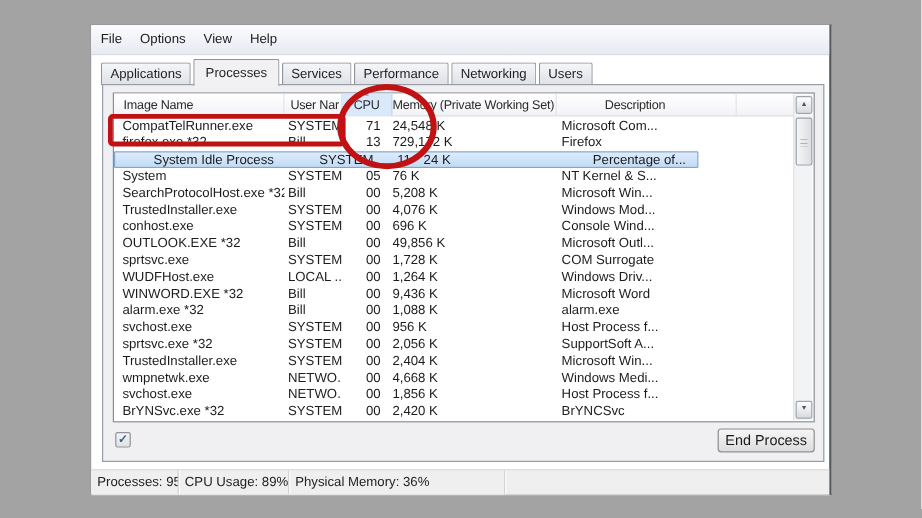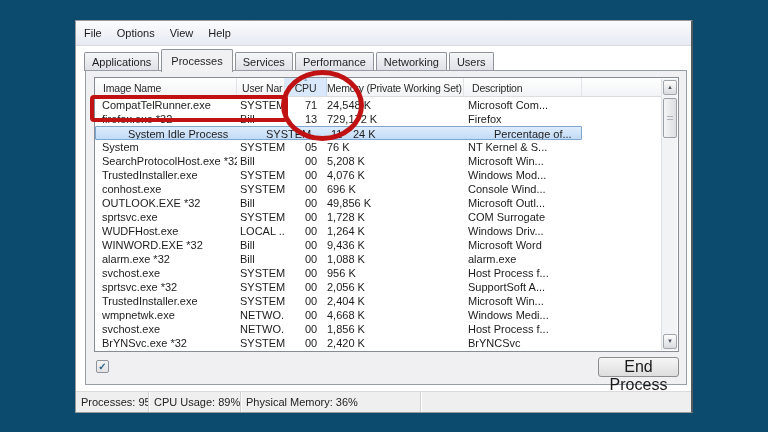--- a/index.html
+++ b/index.html
@@ -1,18 +1,18 @@
 <!DOCTYPE html>
 <html><head>
 <meta charset="utf-8">
 <style>
   * { box-sizing: border-box; margin: 0; padding: 0; }
   html,body { background:#ffffff; }
   .canvas {
-    position: relative; width: 768px; height: 432px; background:#0c4a6e;
+    position: relative; width: 768px; height: 432px; background:#a3a3a3;
     font-family: "Liberation Sans", sans-serif; font-size: 11px; color:#1c1c1c;
     overflow: hidden;
   }
   
   .tm-window {
     position:absolute; left:75px; top:20px; width:618px; height:393px;
     background:#ffffff; border:1px solid #9a9a9a; border-right:2px solid #555a5e;
   }
   
   .menubar {
@@ -50,21 +50,21 @@
     position:absolute; left:0; top:0; right:17px; height:19px;
     background:linear-gradient(#ffffff,#f2f3f6);
     border-bottom:1px solid #dcdde1;
     display:flex; font-size:10.5px; letter-spacing:-0.2px; color:#2b2b2b;
   }
   .hcell { border-right:1px solid #e3e4e8; padding-top:4px; white-space:nowrap; overflow:hidden; flex-shrink:0; position:relative; }
   .h-img  { width:142px; padding-left:8px; }
   .h-user { width:48px;  padding-left:5px; }
   .h-cpu  { width:42px;  text-align:center; background:#d9e9fb; border-right:1px solid #c2d9ef; }
   .h-mem  { width:137px; text-align:right; padding-right:4px; }
-  .h-desc { width:118px; padding-left:8px; }
+  .h-desc { width:118px; padding-left:8px;margin-left:32px; }
   .h-fill { flex:1; border-right:none; }
   .sort-glyph {
     position:absolute; top:-2px; left:50%; transform:translateX(-50%);
     font-size:6px; color:#8fb4da; line-height:6px;
   }
   .lv-body { position:absolute; left:0; top:20px; }
   .lv-row { display:flex; width:487px; height:14px; line-height:14px; white-space:nowrap; }
   .cell { flex-shrink:0; overflow:hidden; }
   .c-img  { width:142px; padding-left:7px; }
   .c-user { width:48px;  padding-left:3px; }
@@ -98,21 +98,21 @@
   
   .checkbox {
     position:absolute; left:10px; top:289px; width:13px; height:13px;
     background:linear-gradient(#f3f3f3,#e2e2e2); border:1px solid #8d939c; border-radius:2px;
     font-size:10px; line-height:11px; text-align:center; color:#2c628b; font-weight:bold;
   }
   .checkbox-label { position:absolute; left:28px; top:290px; color:#1c1c1c; }
   .end-process-btn {
     position:absolute; left:512px; top:286px; width:81px; height:20px;
     background:linear-gradient(#f6f6f6,#dddddd); border:1px solid #8d8d8d; border-radius:3px;
-    font-size:16px; color:#1a1a1a; text-align:center; line-height:18px;
+    font-size:12px; color:#1a1a1a; text-align:center; line-height:18px;
   }
   
   .statusbar {
     position:absolute; left:0; right:0; bottom:0; height:21px;
     background:#efefef; border-top:1px solid #dadada;
     display:flex; align-items:flex-end; color:#222222;
   }
   .status-cell {
     height:100%; padding:4px 0 0 5px;
     border-right:1px solid #d2d2d2; box-shadow:1px 0 0 #ffffff;

